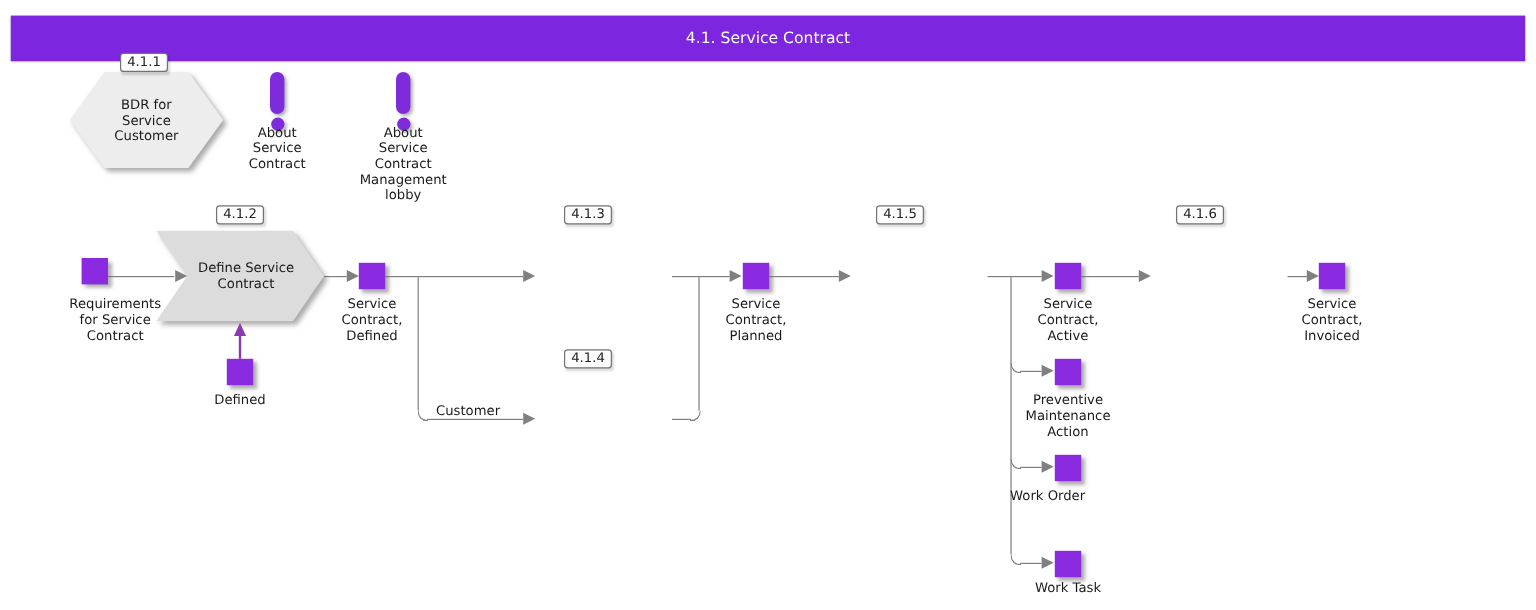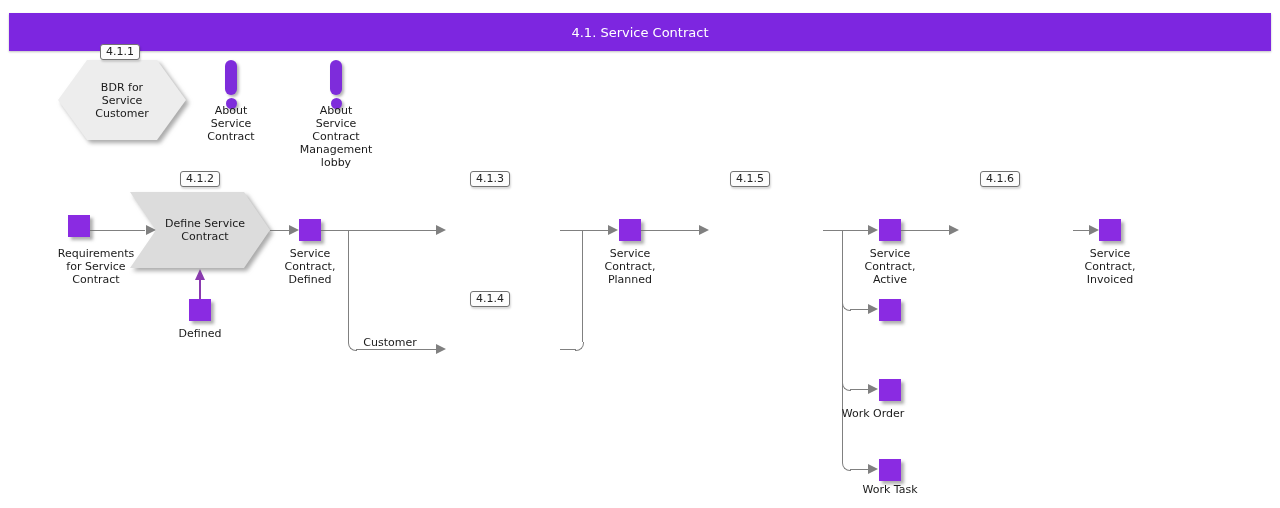--- a/index.html
+++ b/index.html
@@ -131,20 +131,23 @@
 
   <div class="sq" style="left:1099px;top:219px"></div>
   <div class="lbl" style="left:1110px;top:247px">Service
 Contract,
 Invoiced</div>
 
   <div class="sq" style="left:189px;top:299px"></div>
   <div class="lbl" style="left:200px;top:327px">Defined</div>
 
   <div class="sq" style="left:879px;top:299px"></div>
+  <div class="lbl" style="left:890px;top:327px">Preventive
+Maintenance
+Action</div>
 
   <div class="sq" style="left:879px;top:379px"></div>
   <div class="lbl" style="left:873px;top:407px">Work Order</div>
 
   <div class="sq" style="left:879px;top:459px"></div>
   <div class="lbl" style="left:890px;top:483px">Work Task</div>
 
   <div class="hline" style="left:90px;top:230px;width:55px"></div>
   <div class="ah-r" style="left:146px;top:225px"></div>
 

